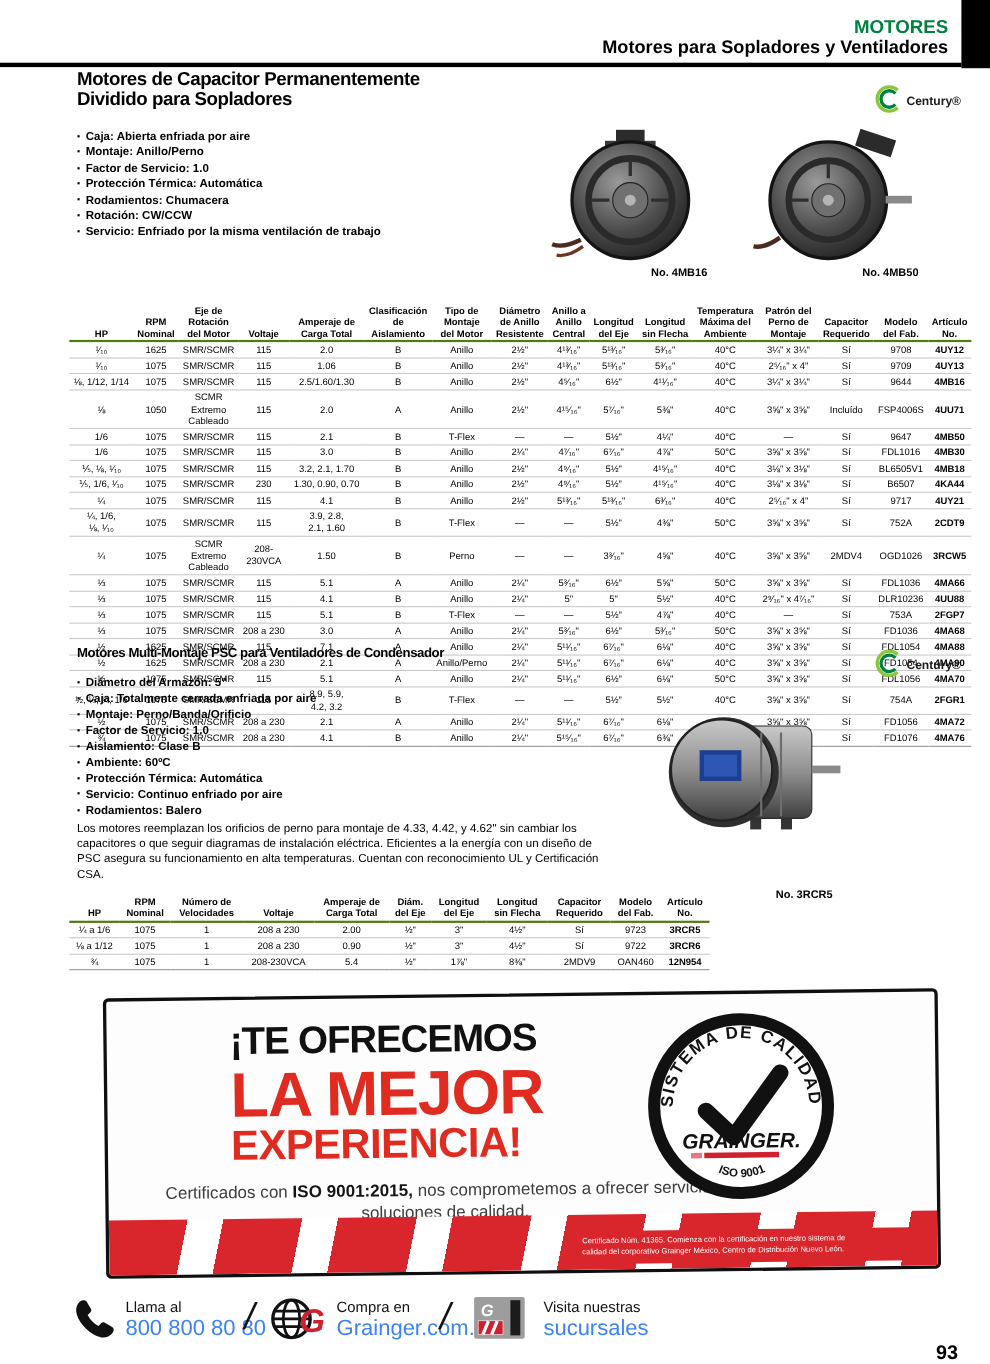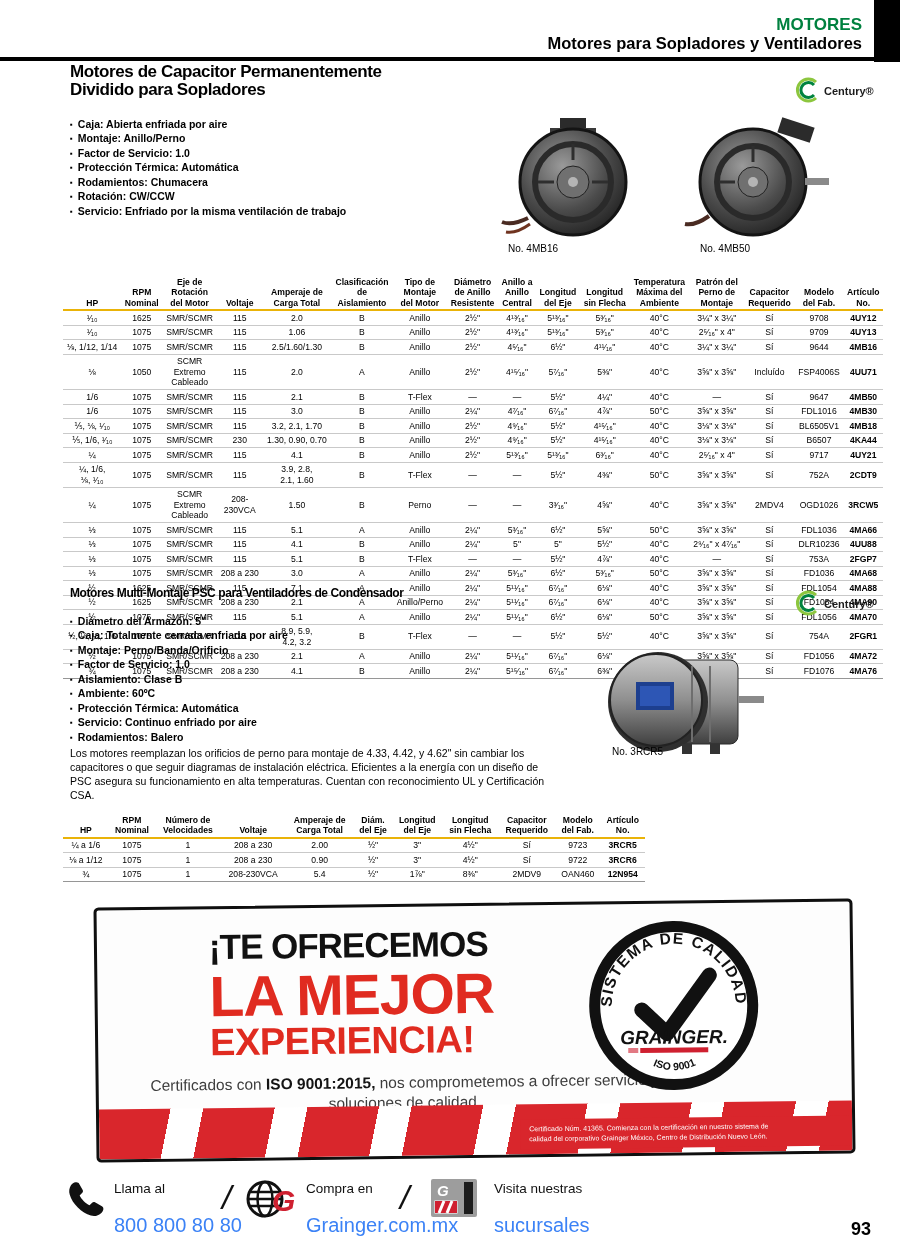--- a/index.html
+++ b/index.html
@@ -27,52 +27,52 @@
   .bullets li::before{content:"▪";margin-right:5px;font-size:8px;vertical-align:1px}
   .b1{top:117px;left:70px}
   .b2{top:614px;left:70px}
   .note1{top:224px;left:70px;font-size:10.5px}
   .para2{top:747px;left:70px;width:482px;font-size:10.5px;line-height:1.33}
 
   
   .motor1{top:116px;left:500px}
   .motor2{top:116px;left:683px}
   .motor3{top:646px;left:598px}
-  .cap{font-size:10px;font-weight:normal;text-align:left}
+  .cap{font-size:10px;font-weight:bold;text-align:right}
   .cap1{top:243px;left:508px;width:135px}
   .cap2{top:243px;left:700px;width:135px}
-  .cap3{top:746px;left:612px;width:145px}
+  .cap3{top:808px;left:612px;width:145px}
 
   
   .t1wrap{top:276px;left:63px;width:820px}
   .t2wrap{top:814px;left:63px;width:582px}
   table.spec{border-collapse:collapse;width:100%;font-size:8.6px;line-height:1.22}
   table.spec th{font-weight:bold;vertical-align:bottom;text-align:center;padding:1px 2px;
-                border-bottom:2px solid #eab308;white-space:pre-line}
+                border-bottom:2px solid #4d7c0f;white-space:pre-line}
   table.spec td{text-align:center;padding:1.5px 2px;border-bottom:1px solid #c9c9c9;
                 white-space:pre-line;vertical-align:middle}
   table.spec tr:last-child td{border-bottom:1.6px solid #969696}
   table.spec td:last-child{font-weight:bold}
 
   
   .banner{top:903px;left:95px;width:753px;height:249px;border:3px solid #0f0f0f;background:#fdfdfd;
           transform:rotate(-0.7deg);border-radius:5px;overflow:hidden}
   .bn-l1{top:18px;left:112px;font-size:35px;font-weight:800;letter-spacing:-1px;color:#111}
   .bn-l2{top:54px;left:112px;font-size:57px;font-weight:800;letter-spacing:-1px;color:#e02b20}
   .bn-l3{top:112px;left:112px;font-size:38px;font-weight:800;letter-spacing:-0.5px;color:#e02b20}
   .bn-body{top:166px;left:36px;width:540px;font-size:15.5px;color:#3d3d3d;text-align:center;line-height:1.3}
   .bn-body b{color:#141414}
   .bn-stripes{bottom:0;left:0;right:0;height:50px;
               background:repeating-linear-gradient(102deg,#d9262c 0 70px,#ffffff 70px 102px)}
   .bn-seal{top:16px;left:490px}
   .bn-legal{right:2px;bottom:5px;width:330px;background:#d9262c;color:#fff;font-size:7px;
             line-height:1.45;padding:5px 9px;box-sizing:border-box}
 
   
-  .f-block{display:flex;flex-direction:column;gap:18px}
+  .f-block{display:flex;flex-direction:column;gap:1px}
   .f-label{font-size:13.5px;color:#111}
   .f-value{font-size:20px;font-weight:400;color:#3b82f6}
   .f-phone{top:1179px;left:64px}
   .f-call{top:1181px;left:114px}
   .sl{font-size:34px;font-weight:300;font-style:italic;color:#111}
   .sl1{top:1178px;left:222px}
   .sl2{top:1178px;left:400px}
   .f-globe{top:1177px;left:244px}
   .f-buy{top:1181px;left:306px}
   .f-store{top:1178px;left:430px}

